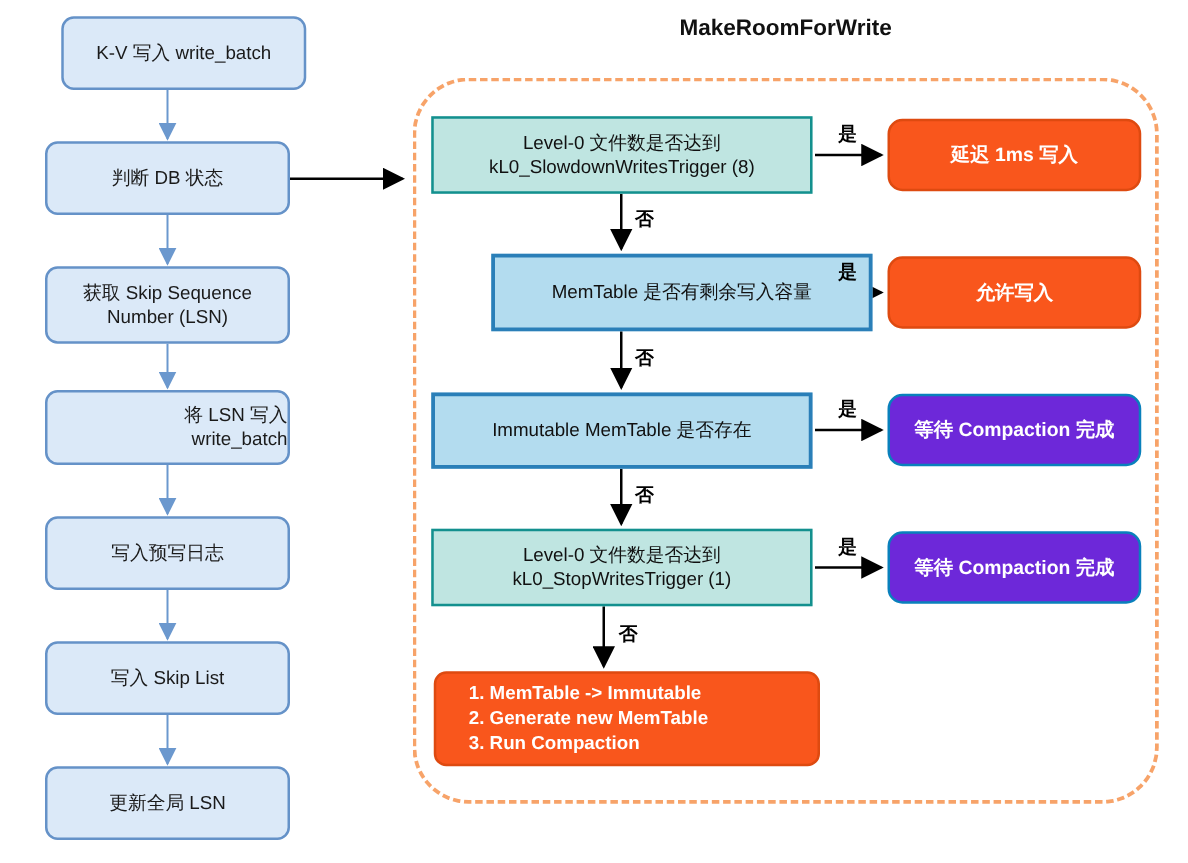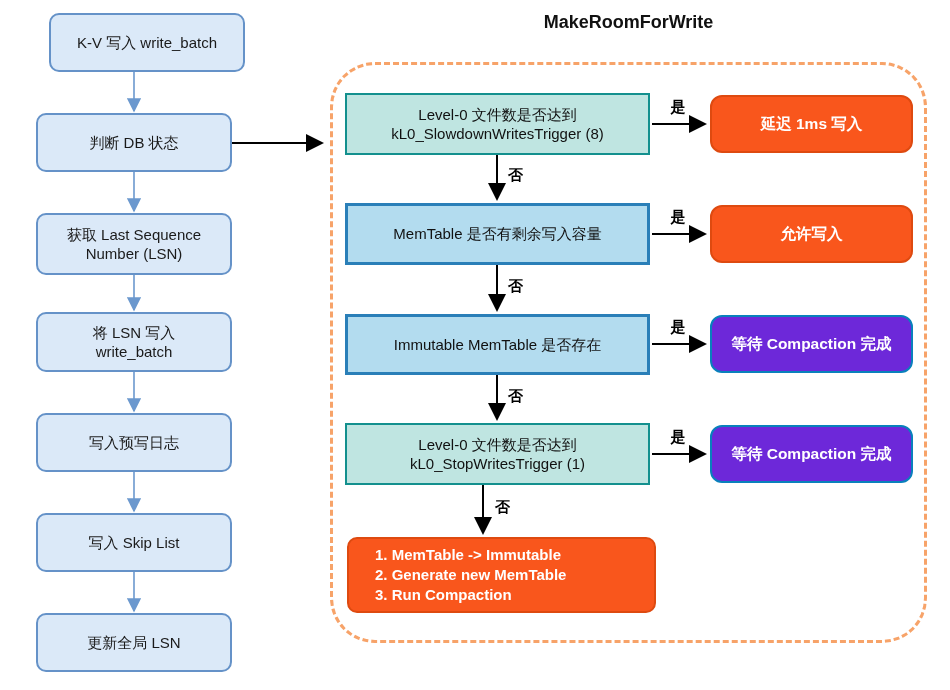--- a/index.html
+++ b/index.html
@@ -82,42 +82,42 @@
   <div class="diagram-title">MakeRoomForWrite</div>
   <div class="dashed-container"></div>
 
   <div class="box leftbox" style="top:13px;height:59px;margin-left:13px;">
     <div>K-V 写入 write_batch</div>
   </div>
   <div class="box leftbox" style="top:113px;height:59px;">
     <div>判断 DB 状态</div>
   </div>
   <div class="box leftbox" style="top:213px;height:62px;">
-    <div>获取 Last Sequence</div>
+    <div>获取 Skip Sequence</div>
     <div>Number (LSN)</div>
   </div>
-  <div class="box leftbox" style="top:312px;height:60px;">
+  <div class="box leftbox" style="top:312px;height:60px;align-items:flex-end;">
     <div>将 LSN 写入</div>
     <div>write_batch</div>
   </div>
   <div class="box leftbox" style="top:413px;height:59px;">
     <div>写入预写日志</div>
   </div>
   <div class="box leftbox" style="top:513px;height:59px;">
     <div>写入 Skip List</div>
   </div>
   <div class="box leftbox" style="top:613px;height:59px;">
     <div>更新全局 LSN</div>
   </div>
 
   <div class="box qbox teal" style="top:93px;height:62px;">
     <div>Level-0 文件数是否达到</div>
     <div>kL0_SlowdownWritesTrigger (8)</div>
   </div>
-  <div class="box qbox lightblue" style="top:203px;height:62px;">
+  <div class="box qbox lightblue" style="top:203px;height:62px;margin-left:48px;">
     <div>MemTable 是否有剩余写入容量</div>
   </div>
   <div class="box qbox lightblue" style="top:314px;height:61px;">
     <div>Immutable MemTable 是否存在</div>
   </div>
   <div class="box qbox teal" style="top:423px;height:62px;">
     <div>Level-0 文件数是否达到</div>
     <div>kL0_StopWritesTrigger (1)</div>
   </div>
 

